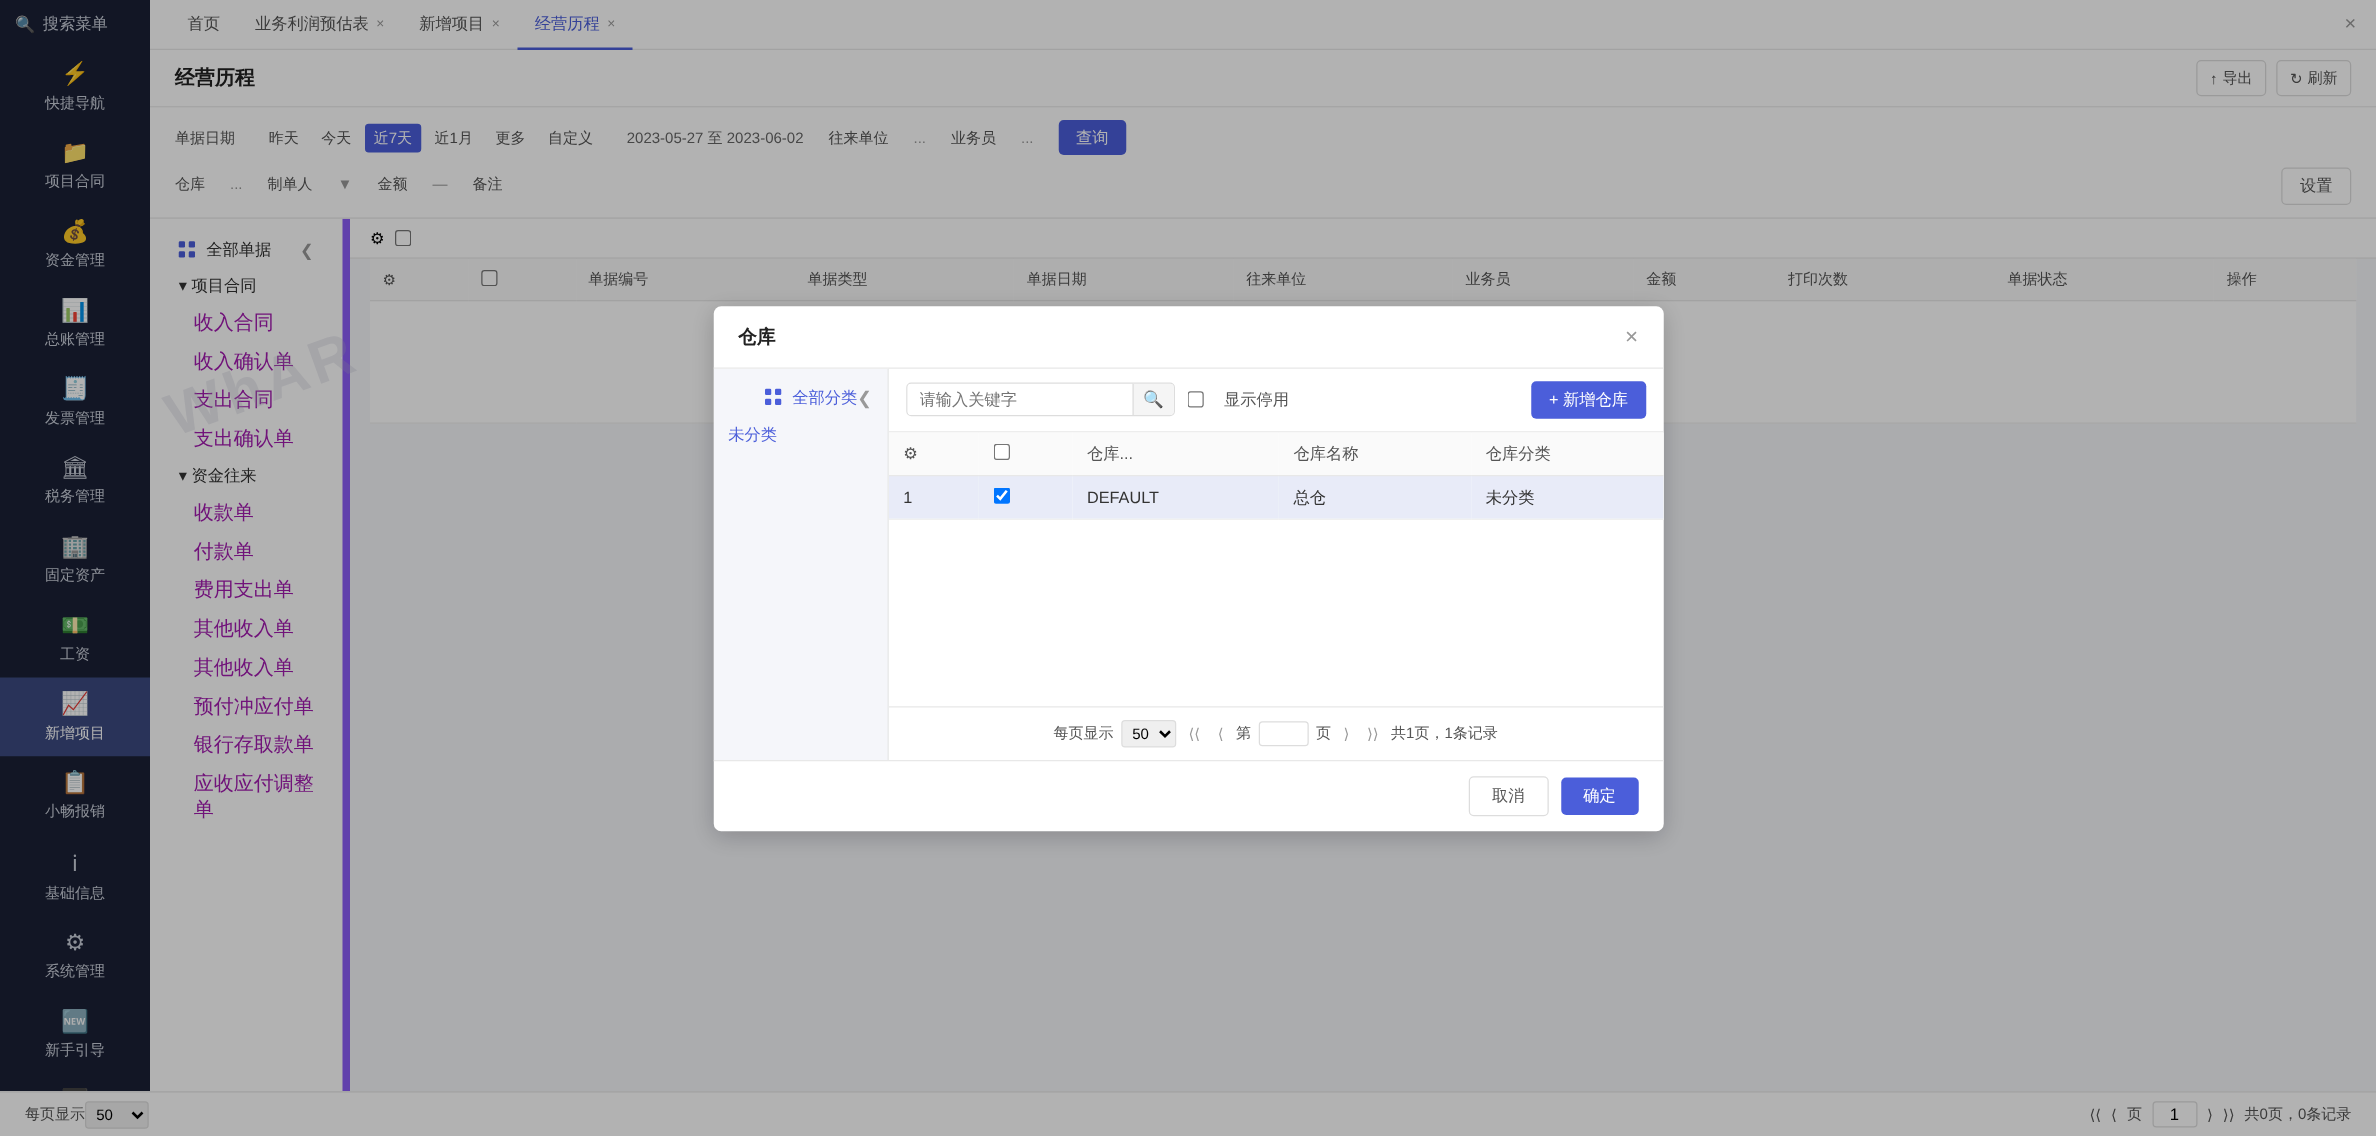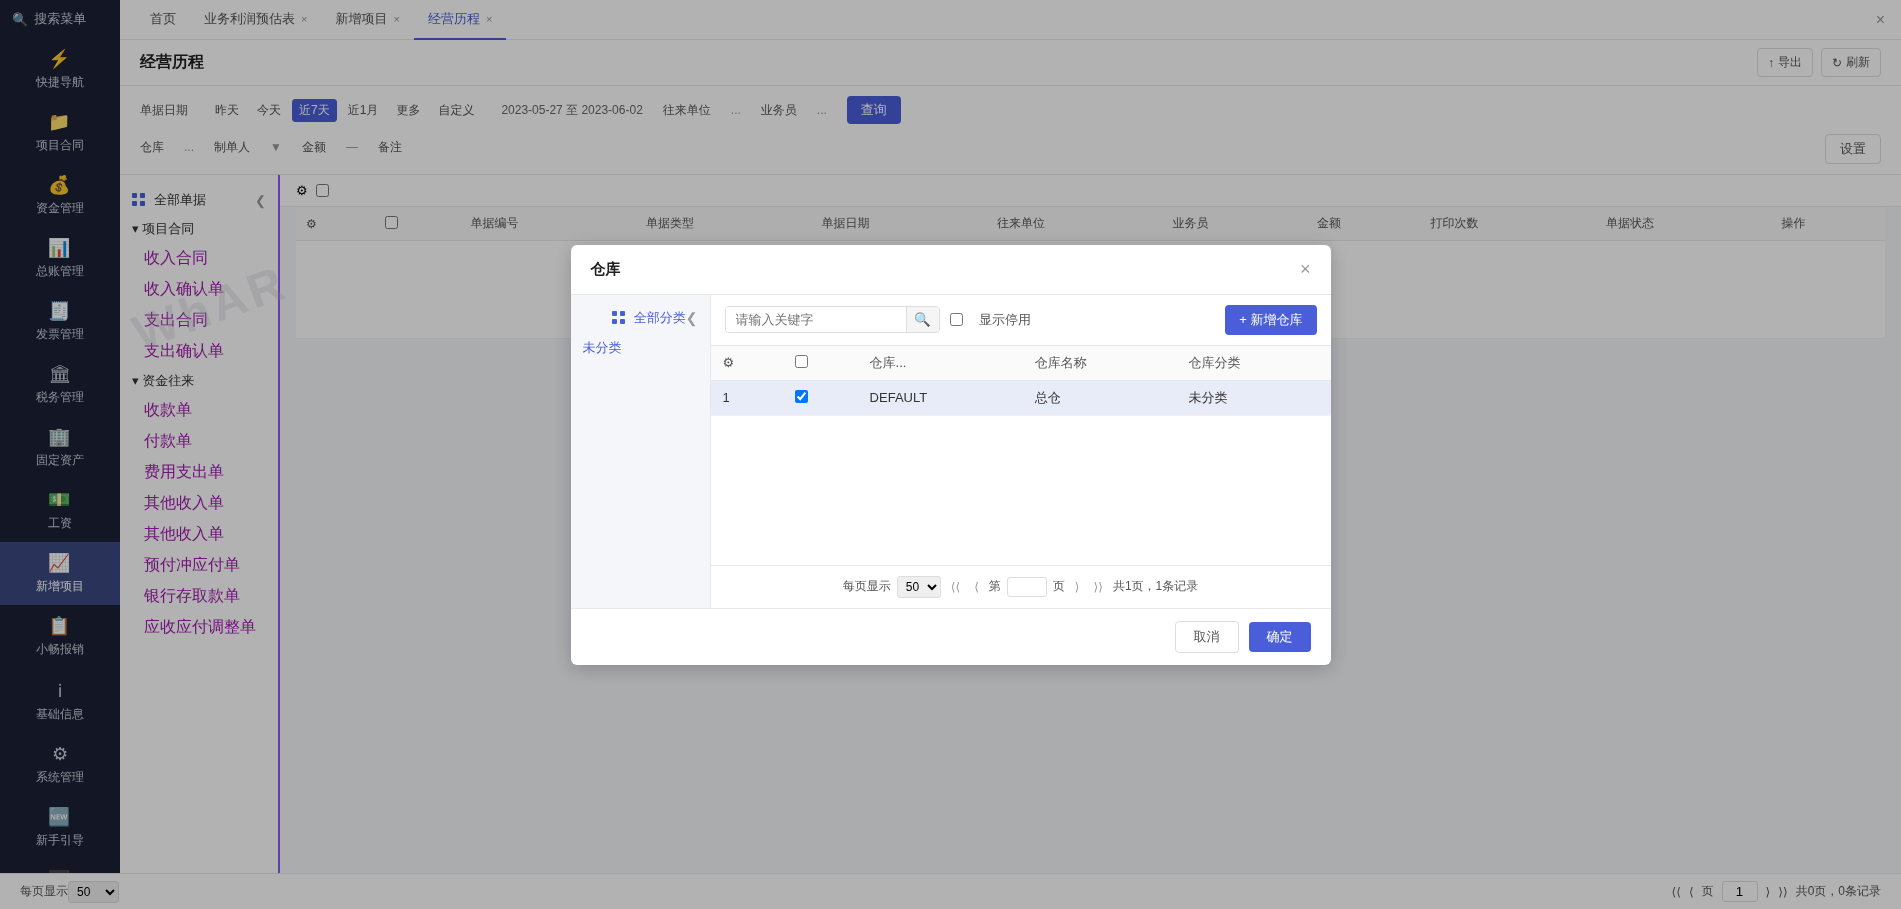--- a/index.html
+++ b/index.html
@@ -39,21 +39,21 @@
     .date-btn.active { background: #4b5eda; color: #fff; border-color: #4b5eda; }
     .date-range { font-size: 12px; color: #666; }
     .filter-dots { color: #999; font-size: 12px; cursor: pointer; }
     .btn-query { background: #4b5eda; color: #fff; border: none; border-radius: 4px; padding: 5px 14px; font-size: 13px; cursor: pointer; }
     .btn-setting { background: #fff; color: #555; border: 1px solid #ddd; border-radius: 4px; padding: 5px 14px; font-size: 13px; cursor: pointer; margin-top: 4px; }
 
     .filter-row2 { display: flex; align-items: center; gap: 20px; }
 
     
     .content-area { display: flex; flex: 1; overflow: hidden; }
-    .left-panel { width: 160px; background: #fff; border-right: 2px solid #8b5cf6; padding: 10px 0; overflow-y: auto; flex-shrink: 0; }
+    .left-panel { width: 160px; background: #fff; border-right: 6px solid #8b5cf6; padding: 10px 11px; overflow-y: auto; flex-shrink: 0; }
     .left-panel-header { display: flex; align-items: center; justify-content: space-between; padding: 6px 12px; font-size: 13px; color: #333; font-weight: 500; }
     .collapse-btn { cursor: pointer; color: #999; }
     .tree-item { padding: 5px 12px; font-size: 13px; cursor: pointer; color: #333; display: flex; align-items: center; gap: 4px; }
     .tree-item.parent { font-weight: 500; }
     .tree-item.child { padding-left: 24px; font-size: 16px; color: #a21caf; }
 
     
     .right-panel { flex: 1; background: #f5f6fa; overflow: hidden; display: flex; flex-direction: column; }
     .table-toolbar { display: flex; align-items: center; padding: 8px 16px; background: #fff; border-bottom: 1px solid #e8e8e8; gap: 8px; }
     .table-area { flex: 1; overflow: auto; padding: 0 16px; }

